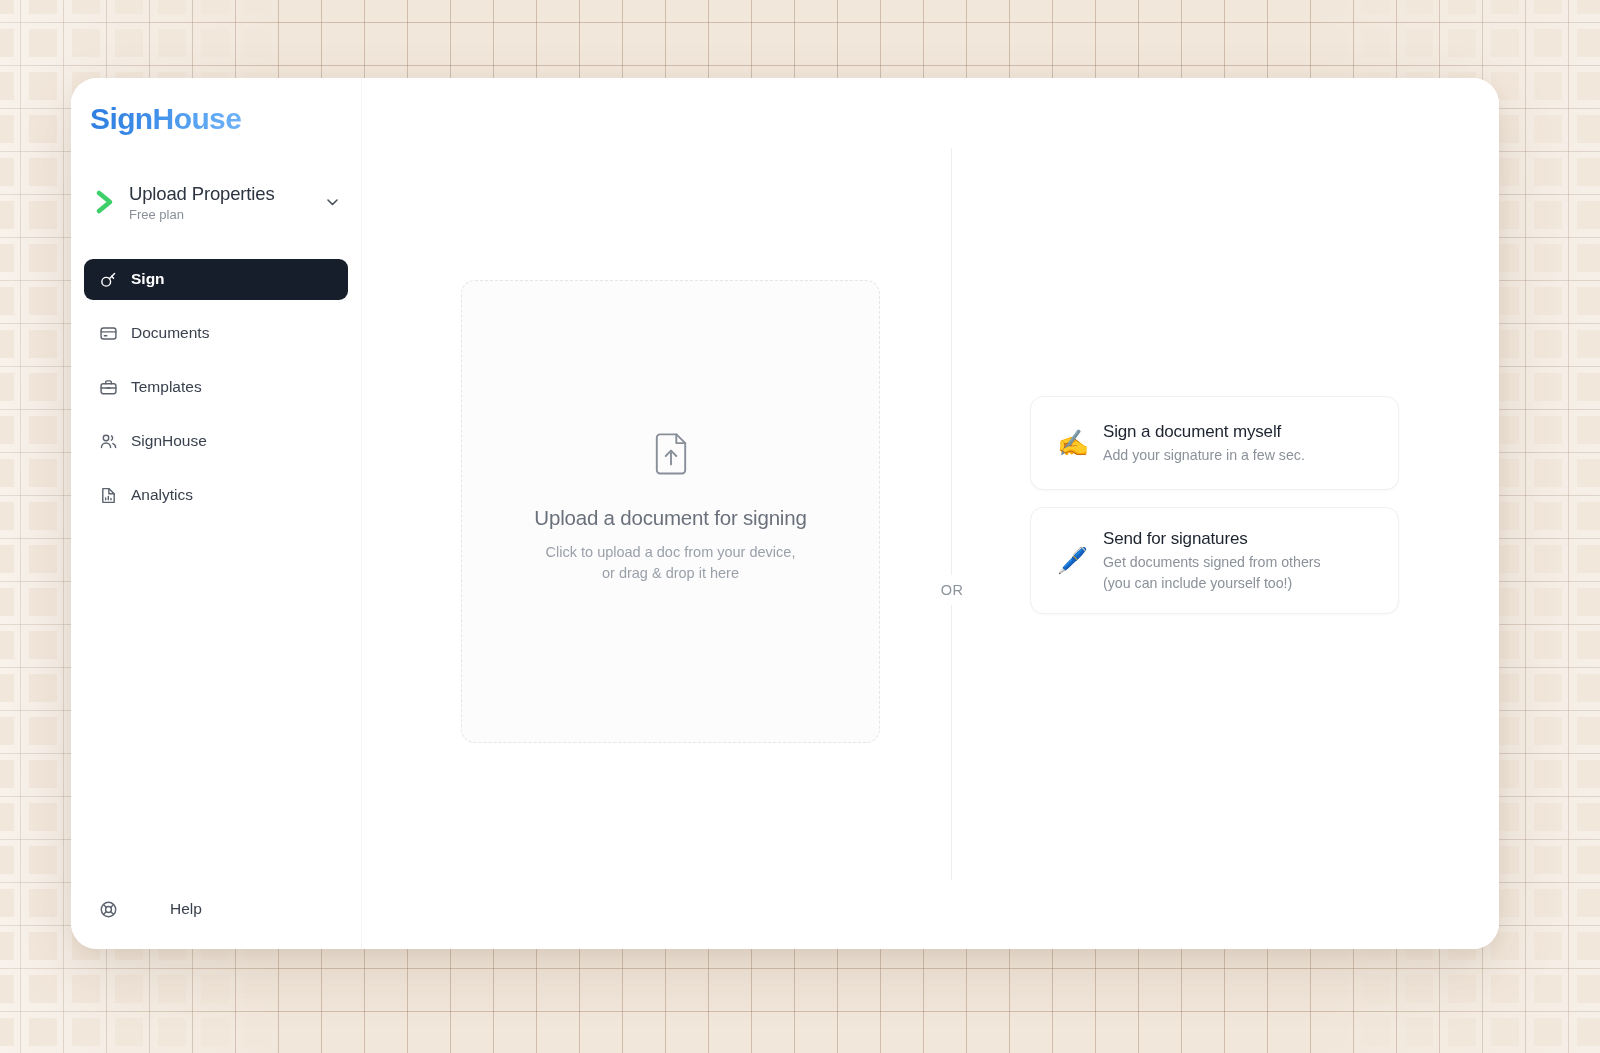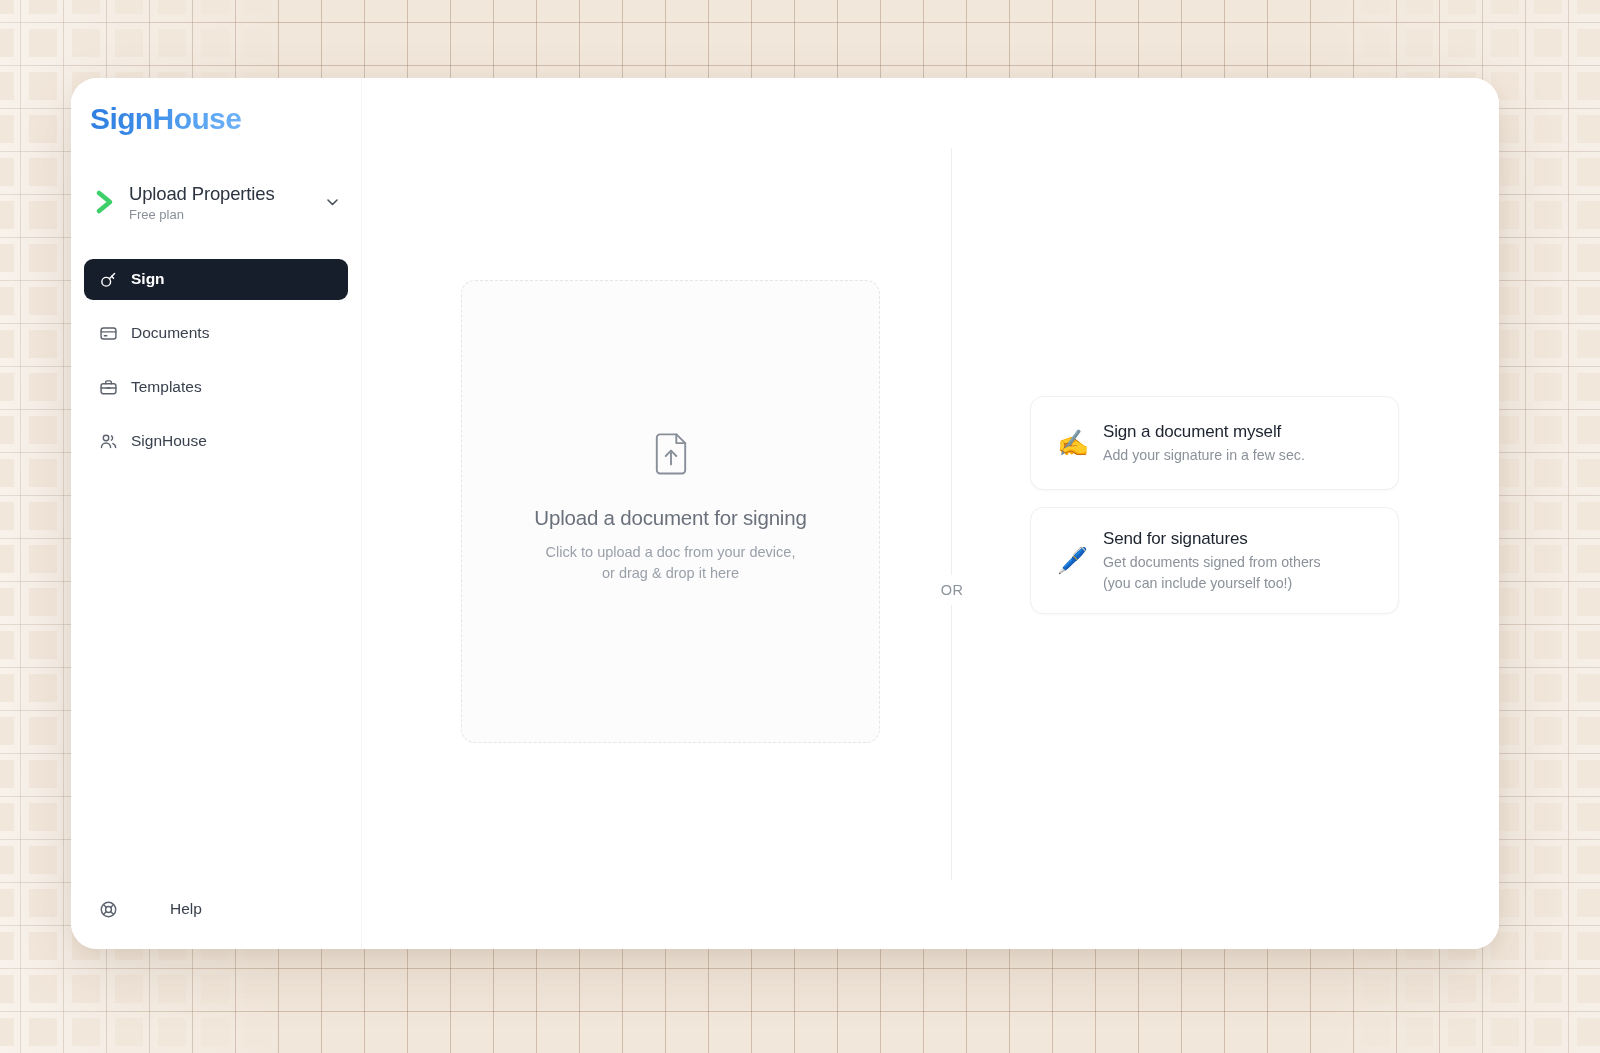--- a/index.html
+++ b/index.html
@@ -360,20 +360,30 @@
           <svg width="19" height="19" viewBox="0 0 20 20" fill="none" stroke-width="1.5" stroke-linecap="round" stroke-linejoin="round">
             <circle cx="7.4" cy="6.3" r="2.9"></circle>
             <path d="M2.6 16.4 a4.8 4.8 0 0 1 9.6 0"></path>
             <path d="M13.1 4.1 a2.7 2.7 0 0 1 0 4.5"></path>
             <path d="M14.6 12.2 a4.6 4.6 0 0 1 2.9 4.2"></path>
           </svg>
         </span>
         <span>SignHouse</span>
       </div>
 
+      <div class="nav-item">
+        <span class="nav-icon">
+          <svg width="19" height="19" viewBox="0 0 20 20" fill="none" stroke-width="1.5" stroke-linecap="round" stroke-linejoin="round">
+            <path d="M4 2.8 h6.6 L16 8.1 V17.2 H4 Z"></path>
+            <path d="M10.4 2.8 V8.1 H16"></path>
+            <path d="M7 14.6 V12.5 M9.8 14.6 V10.9 M12.6 14.6 V13.1"></path>
+          </svg>
+        </span>
+        <span>Analytics</span>
+      </div>
 
     </nav>
 
     <div class="sidebar-footer">
       <div class="help-item">
         <span class="nav-icon">
           <svg width="19" height="19" viewBox="0 0 20 20" fill="none" stroke-width="1.5" stroke-linecap="round" stroke-linejoin="round">
             <circle cx="10" cy="10" r="7.6"></circle>
             <circle cx="10" cy="10" r="3.1"></circle>
             <path d="M4.7 4.7 L7.8 7.8 M15.3 4.7 L12.2 7.8 M4.7 15.3 L7.8 12.2 M15.3 15.3 L12.2 12.2"></path>

